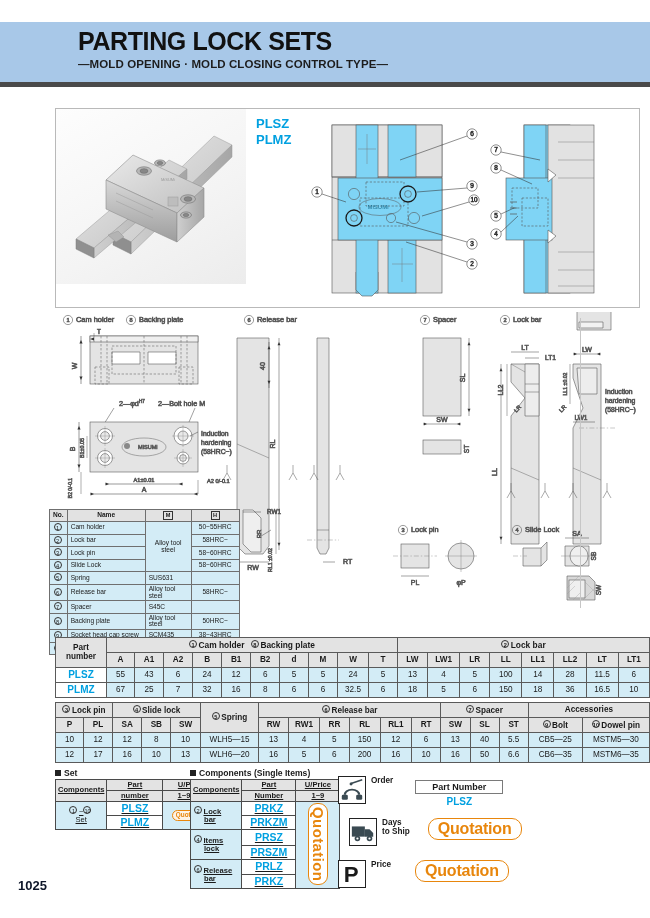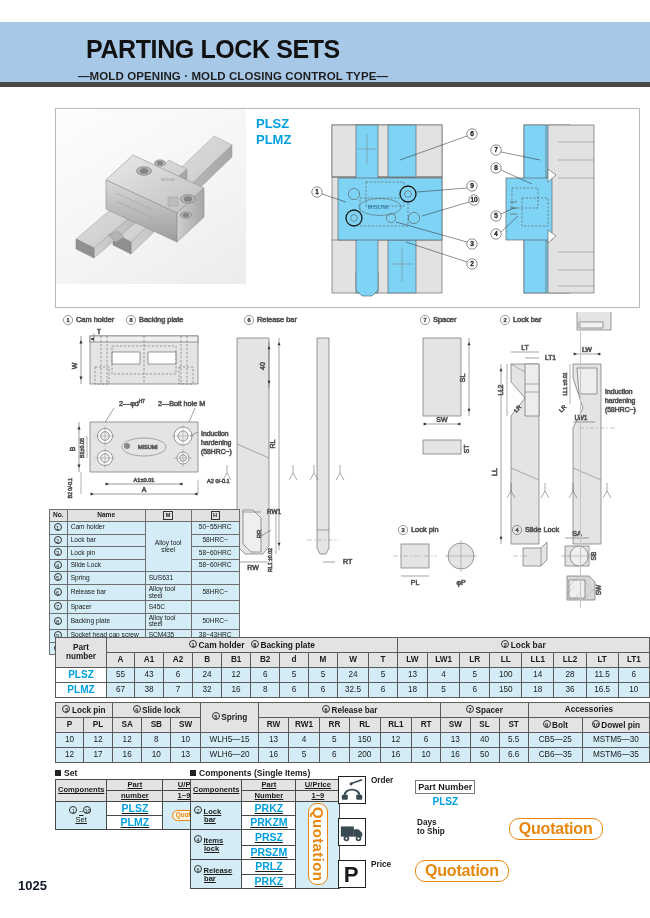--- a/index.html
+++ b/index.html
@@ -14,21 +14,21 @@
   }
 
   
   .header-band {
     position:absolute; left:0; top:22px; width:650px; height:60px;
     background:#a8c8e8;
   }
   .header-inner { position:absolute; left:78px; top:28px; }
   .title {
     font-size:25px; font-weight:bold; letter-spacing:-0.4px;
-    color:#111; margin:8px; line-height:1.05;
+    color:#111; margin:0; line-height:1.05;
   }
   .subtitle {
     font-size:11.5px; font-weight:bold; color:#1d1d1d;
     margin-top:4px; letter-spacing:0.1px;
   }
   .header-rule {
     position:absolute; left:0; top:82px; width:650px; height:5px;
     background:#4a4a4a;
   }
 
@@ -120,21 +120,21 @@
     background:#fff; padding:3px 1px; letter-spacing:0.4px;
   }
   .info-row { position:absolute; display:flex; align-items:flex-start; }
   .info-ico {
     width:28px; height:28px; border:1.6px solid #222; background:#fff;
     position:relative; flex:0 0 auto;
   }
   .info-lab { font-size:8.2px; font-weight:bold; margin-left:5px; line-height:1.1; }
   .pn-box {
     border:1px solid #7a7a7a; background:#fff; font-size:9px; font-weight:bold;
-    padding:1px 2px; display:inline-block;
+    padding:1px 16px; display:inline-block;
   }
   .pn-val { color:#00a0e0; font-weight:bold; font-size:10px; text-align:center; margin-top:2px; }
   .quote-big {
     display:inline-block; border:1.8px solid #e8860c; border-radius:10px;
     color:#e8860c; font-weight:bold; background:#fff;
     font-size:16px; padding:1px 9px; letter-spacing:-0.2px;
   }
 
   .pagenum {
     position:absolute; left:18px; top:878px;
@@ -630,21 +630,21 @@
     <td>5</td>
     <td>100</td>
     <td>14</td>
     <td>28</td>
     <td>11.5</td>
     <td>6</td>
   </tr>
   <tr>
     <td class="pn">PLMZ</td>
     <td>67</td>
-    <td>38</td>
+    <td>25</td>
     <td>7</td>
     <td>32</td>
     <td>16</td>
     <td>8</td>
     <td>6</td>
     <td>6</td>
     <td>32.5</td>
     <td>6</td>
     <td>18</td>
     <td>5</td>
@@ -820,21 +820,21 @@
       <circle cx="13" cy="7.5" r="1.6" fill="#3a4a52"></circle>
     </svg>
   </div>
   <div class="info-lab">Order</div>
   <div style="margin-left:22px;text-align:center">
     <span class="pn-box">Part Number</span>
     <div class="pn-val">PLSZ</div>
   </div>
 </div>
 
-<div class="info-row" style="left:338px; top:818px;gap:46px;">
+<div class="info-row" style="left:349px; top:818px;">
   <div class="info-ico">
     <svg viewBox="0 0 28 28" width="26" height="26">
       <rect x="2" y="8" width="14" height="11" fill="#3a4a52"></rect>
       <path d="M16,11 L21,11 L25,15 L25,19 L16,19 Z" fill="#3a4a52"></path>
       <circle cx="8" cy="21" r="3" fill="#3a4a52"></circle>
         <circle cx="8" cy="21" r="1.2" fill="#fff"></circle>
       <circle cx="21" cy="21" r="3" fill="#3a4a52"></circle>
         <circle cx="21" cy="21" r="1.2" fill="#fff"></circle>
     </svg>
   </div>

